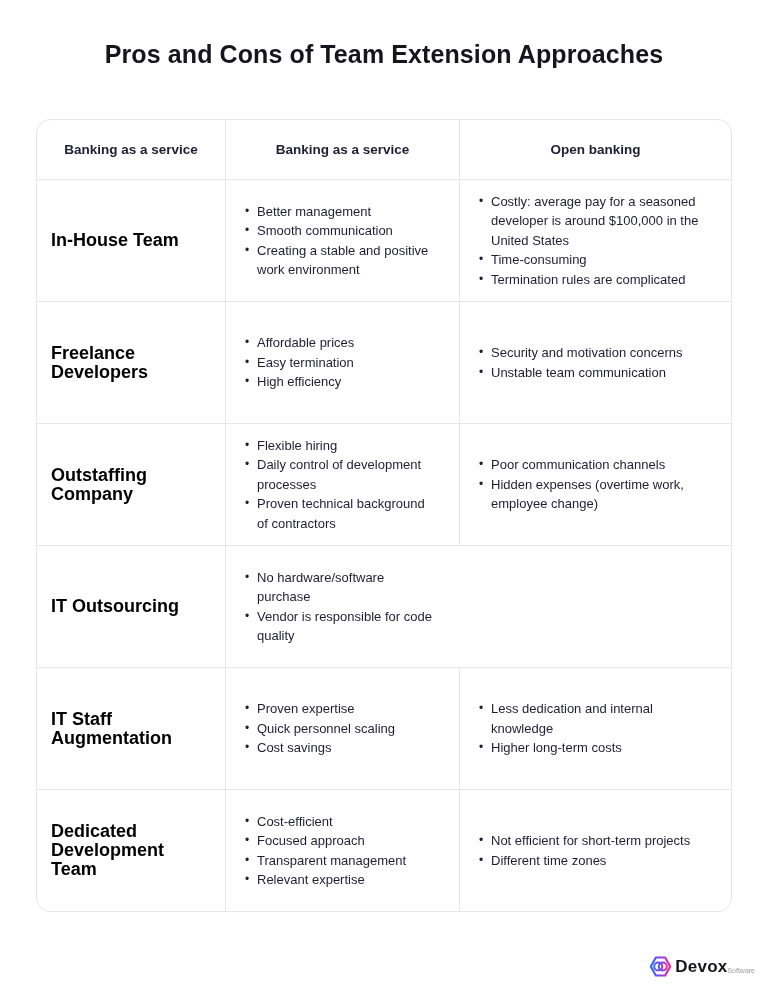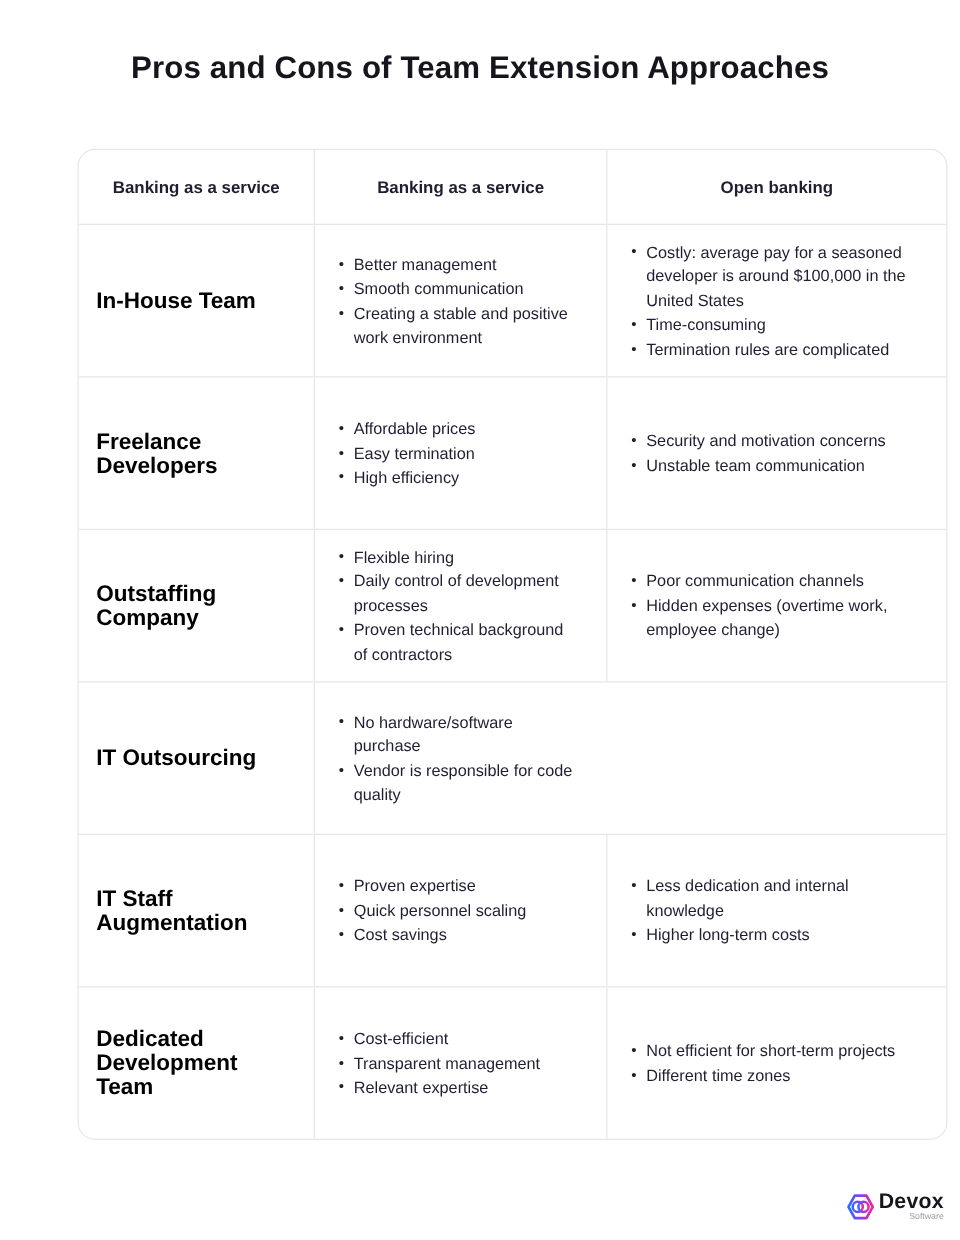--- a/index.html
+++ b/index.html
@@ -23,21 +23,20 @@
     letter-spacing: 0.1px;
   }
   .pc-table {
     position: absolute;
     top: 119px; left: 36px;
     width: 696px;
     background: #ffffff;
     border: 1px solid #e7e7e7;
     border-radius: 14px;
     overflow: hidden;
-    margin-left: 26px;
   }
   .grid-row {
     display: grid;
     grid-template-columns: 189px 234px 271px;
   }
   .grid-row + .grid-row { border-top: 1px solid #e7e7e7; }
   .cell { border-right: 1px solid #e7e7e7; }
   .cell:last-child { border-right: none; }
   .header-row { height: 59px; }
   .header-cell {
@@ -75,21 +74,21 @@
   }
   .pros-cell ul { max-width: 188px; }
   .cons-cell ul { max-width: 236px; }
   .footer {
     position: absolute;
     right: 13px; bottom: 14px;
     display: flex;
     align-items: center;
   }
   .logo-icon { width: 23px; height: 23px; margin-right: 3px; }
-  .brand-text { display: flex; flex-direction: column; align-items: flex-end; }
+  .brand-text { display: flex; flex-direction: row; align-items: flex-end; }
   .brand-name {
     font-size: 17px;
     font-weight: 700;
     color: #16151e;
     line-height: 17px;
     letter-spacing: 0.2px;
   }
   .brand-sub {
     font-size: 7px;
     color: #9a9aa5;
@@ -187,20 +186,21 @@
         <li>Higher long-term costs</li>
       </ul>
     </div>
   </div>
 
   <div class="grid-row data-row">
     <div class="cell label-cell">Dedicated Development Team</div>
     <div class="cell list-cell pros-cell">
       <ul class="bullets">
         <li>Cost-efficient</li>
+        <li>Focused approach</li>
         <li>Transparent management</li>
         <li>Relevant expertise</li>
       </ul>
     </div>
     <div class="cell list-cell cons-cell">
       <ul class="bullets">
         <li>Not efficient for short-term projects</li>
         <li>Different time zones</li>
       </ul>
     </div>

